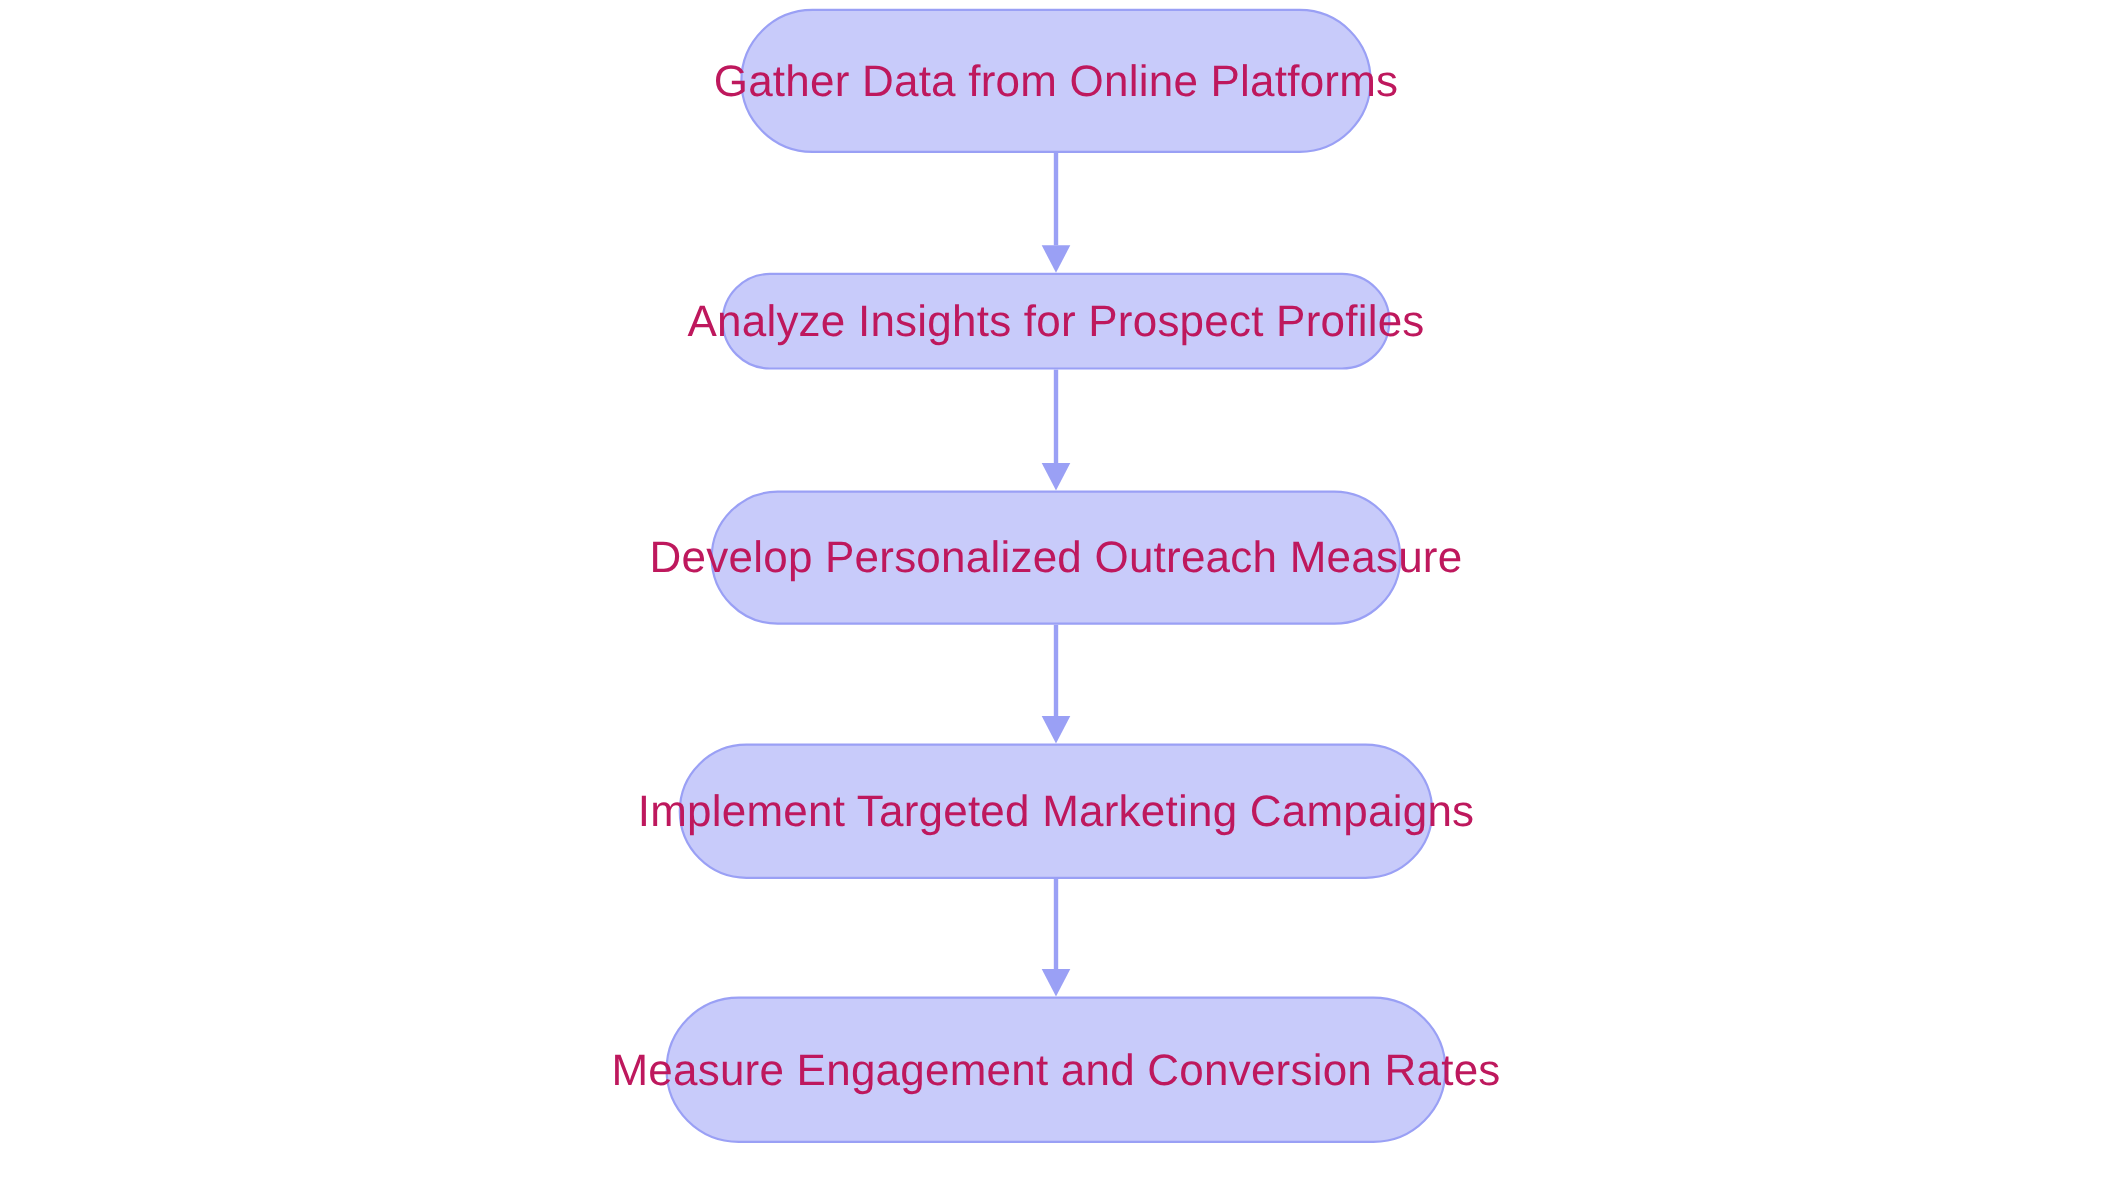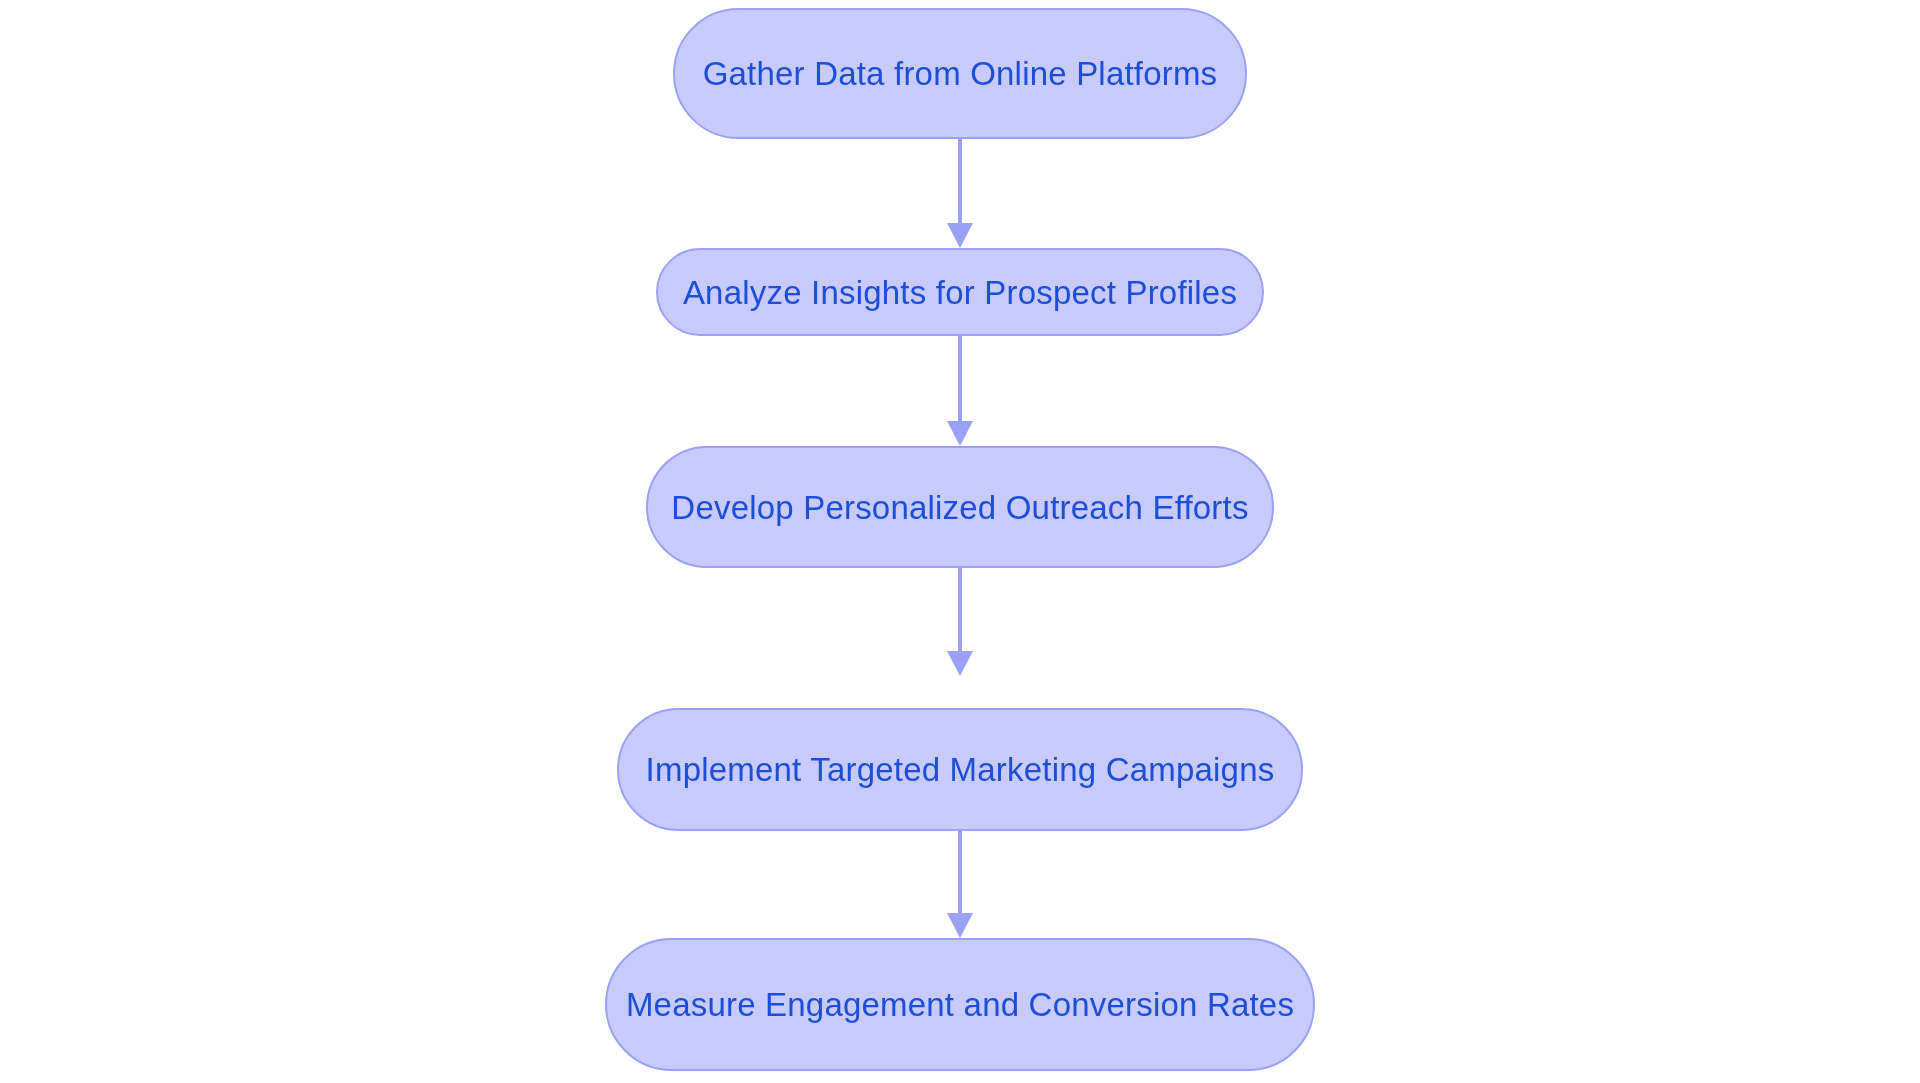--- a/index.html
+++ b/index.html
@@ -39,22 +39,22 @@
     border: 2px solid #9aa0f5;
     border-radius: 999px;
     color: #3232cd;
     font-family: "Liberation Sans", sans-serif;
     font-weight: 400;
     letter-spacing: 0.2px;
     white-space: nowrap;
     user-select: none;
   }
   .node-label {
-    color: #1d4ed8;
-    font-size: 33px;
+    color: #be185d;
+    font-size: 40px;
     line-height: 1;
     padding: 0 4px;
   }
   .connector {
     position: relative;
     width: 30px;
     display: flex;
     flex-direction: column;
     align-items: center;
     justify-content: flex-start;
@@ -70,21 +70,21 @@
     border-left: 13px solid transparent;
     border-right: 13px solid transparent;
     border-top: 25px solid #9aa0f5;
     flex: 0 0 auto;
   }
 
   
   .node-0 { width: 574px; height: 131px; margin-top: 8px; }
   .node-1 { width: 608px; height: 88px; }
   .node-2 { width: 628px; height: 122px; }
-  .node-3 { width: 686px; height: 123px; margin-top: 32px; }
+  .node-3 { width: 686px; height: 123px; }
   .node-4 { width: 710px; height: 133px; }
 
   .conn-0 { height: 109px; }
   .conn-1 { height: 110px; }
   .conn-2 { height: 108px; }
   .conn-3 { height: 107px; }
 </style>
 </head>
 <body>
 
@@ -103,21 +103,21 @@
     <div class="node node-1">
       <span class="node-label">Analyze Insights for Prospect Profiles</span>
     </div>
 
     <div class="connector conn-1">
       <div class="stem"></div>
       <div class="head"></div>
     </div>
 
     <div class="node node-2">
-      <span class="node-label">Develop Personalized Outreach Efforts</span>
+      <span class="node-label">Develop Personalized Outreach Measure</span>
     </div>
 
     <div class="connector conn-2">
       <div class="stem"></div>
       <div class="head"></div>
     </div>
 
     <div class="node node-3">
       <span class="node-label">Implement Targeted Marketing Campaigns</span>
     </div>

